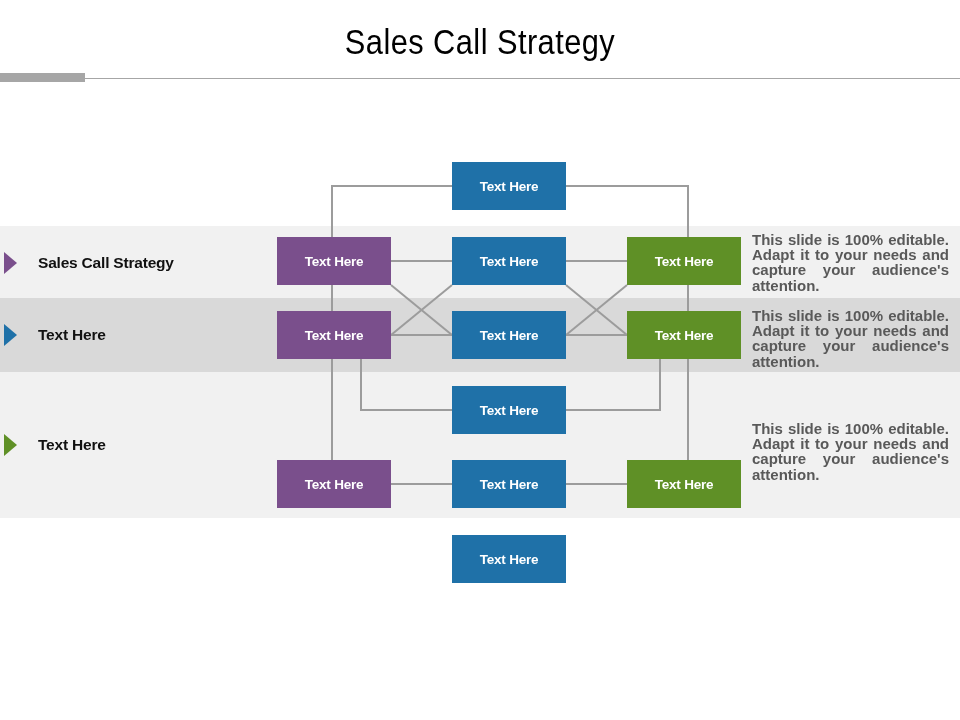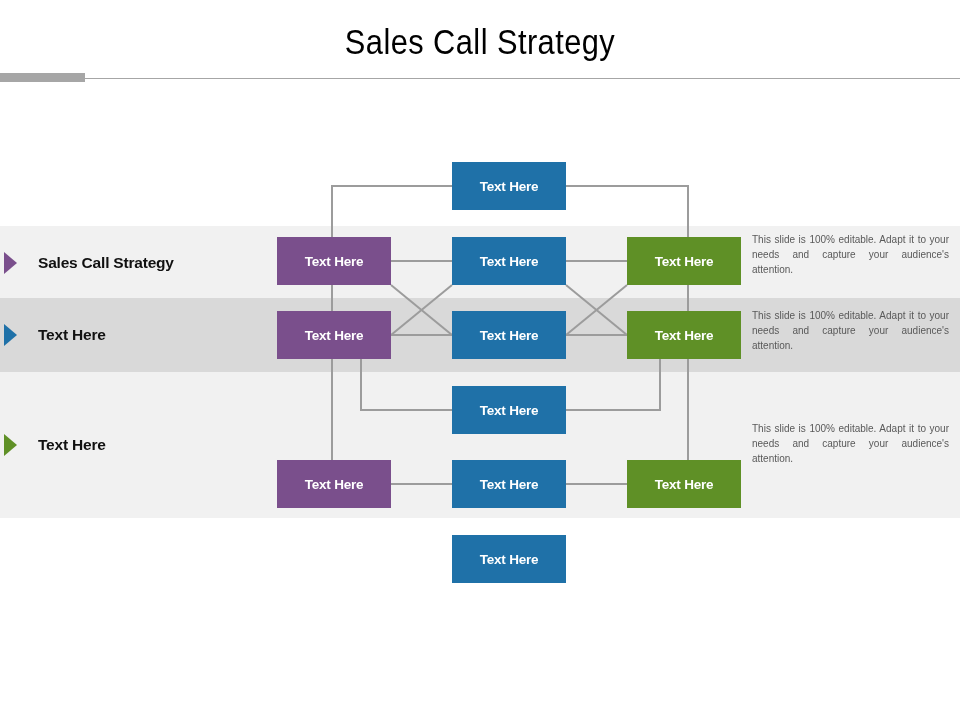--- a/index.html
+++ b/index.html
@@ -91,24 +91,25 @@
   }
   .li-1 { top: 248px; }
   .li-2 { top: 320px; }
   .li-3 { top: 430px; }
 
   
   .desc {
     position: absolute;
     left: 752px;
     width: 197px;
-    font-size: 10px;
+    font-size: 15px;
     line-height: 15.2px;
     color: #595959;
     text-align: justify;
+    font-weight: bold;
   }
   .desc-1 { top: 232px; }
   .desc-2 { top: 308px; }
   .desc-3 { top: 421px; }
 
   
   #diagram {
     position: absolute;
     left: 0;
     top: 0;

